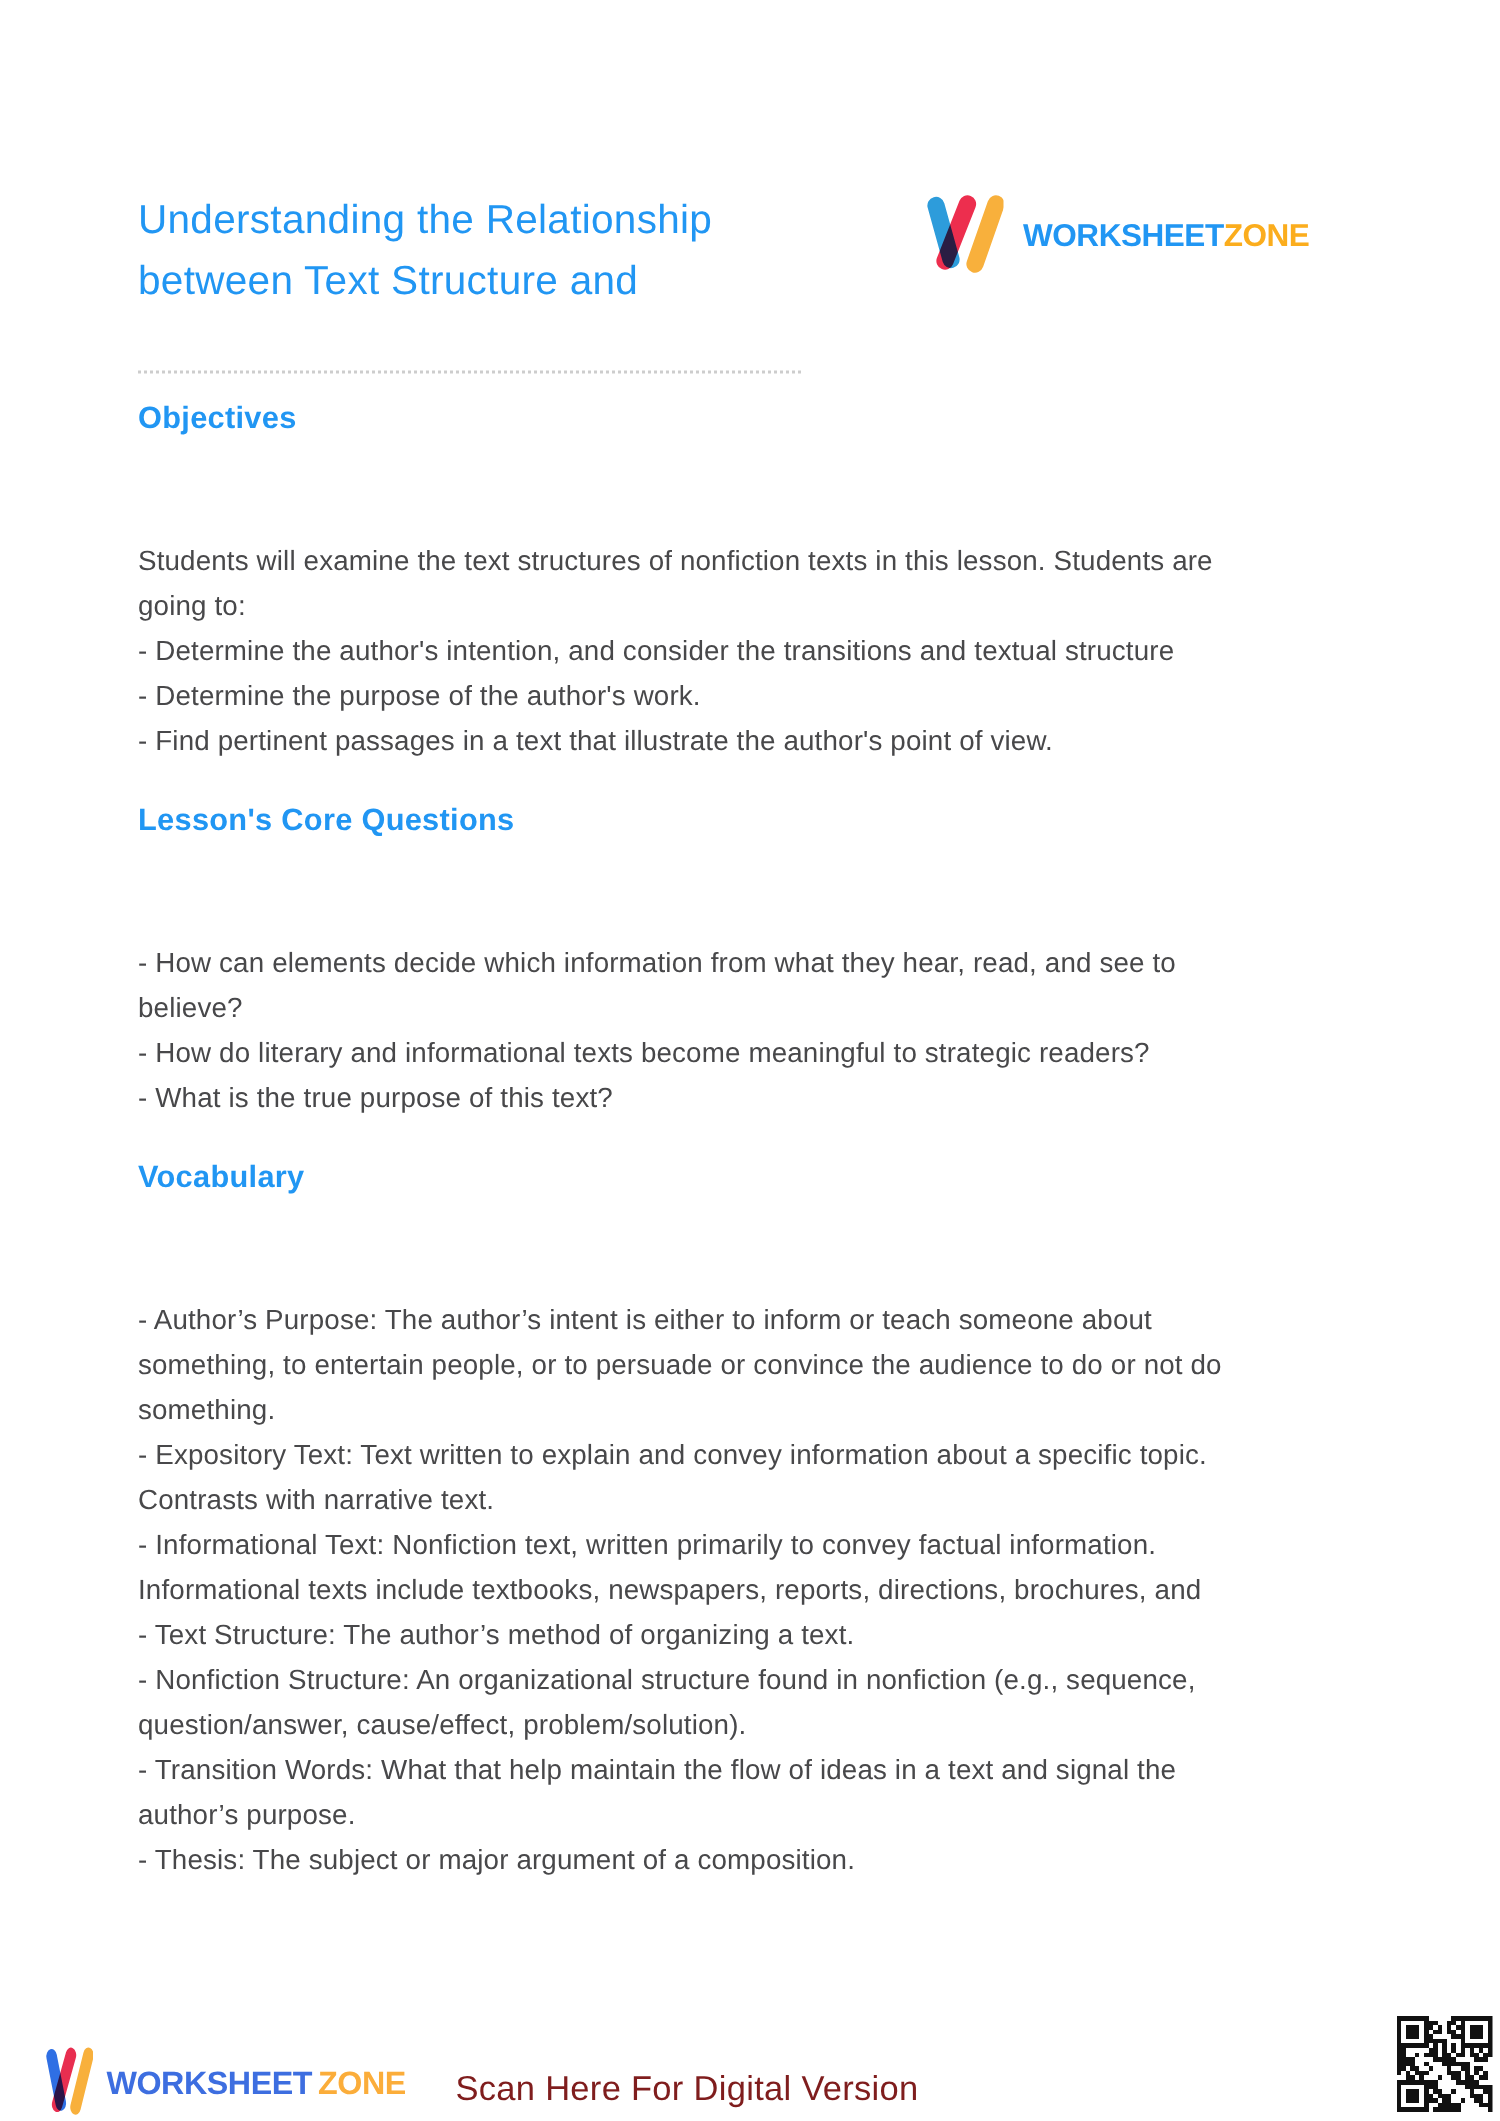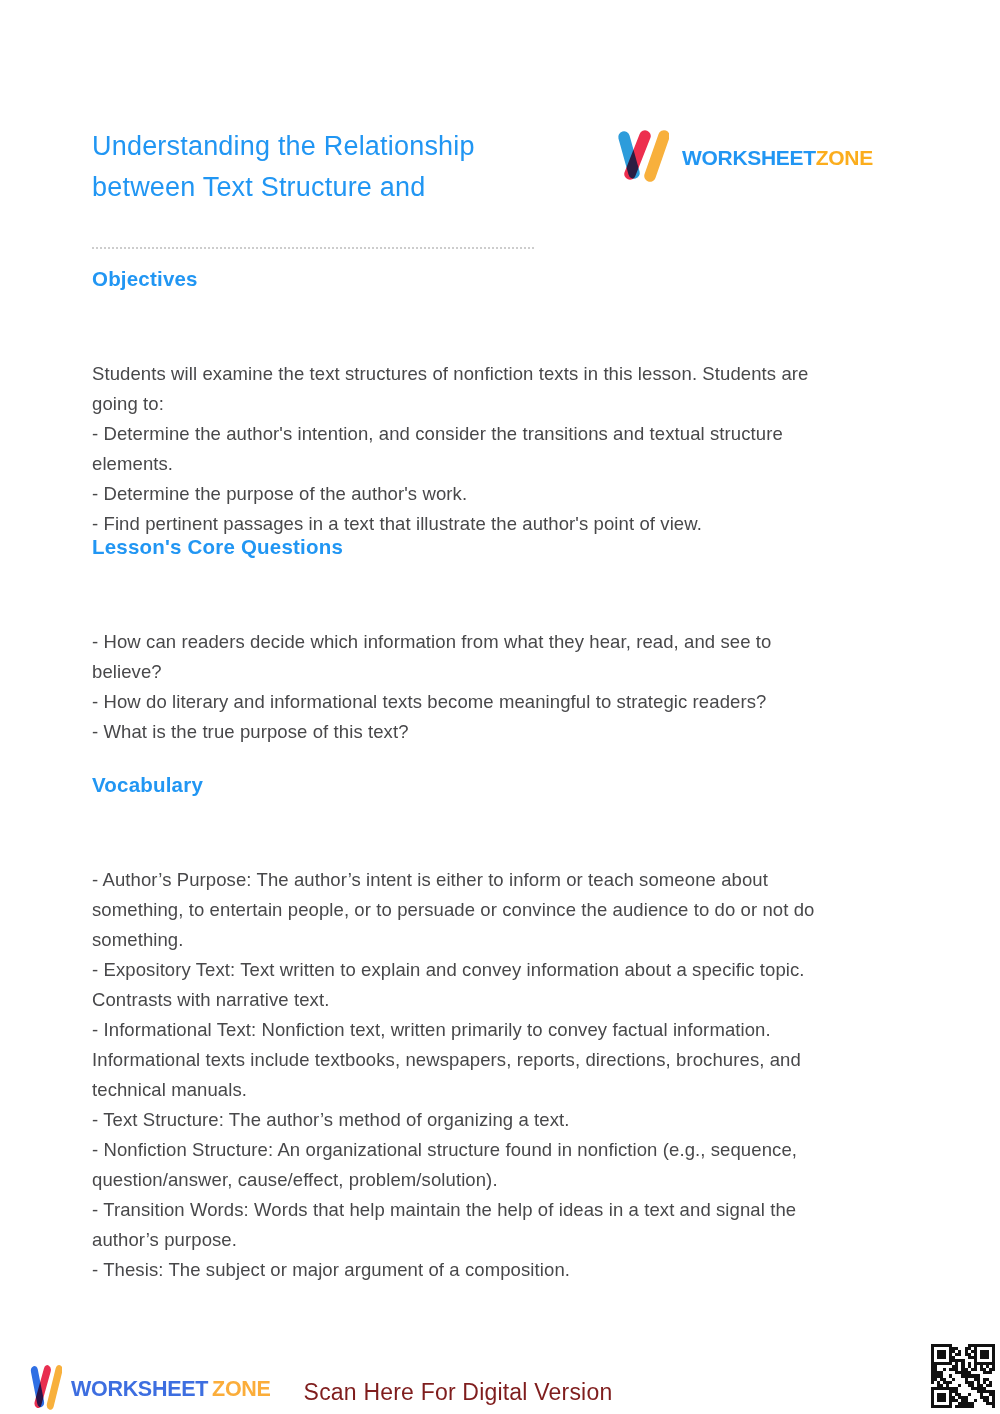--- a/index.html
+++ b/index.html
@@ -87,47 +87,45 @@
     </svg>
   </span>
   <span class="brand-wordmark"><span class="w1">WORKSHEET</span><span class="w2">ZONE</span></span>
 </div>
 
 <h2 class="section-heading" id="heading-objectives">Objectives</h2>
 <div class="section-body" id="body-objectives">
     <div class="tline">Students will examine the text structures of nonfiction texts in this lesson. Students are</div>
     <div class="tline">going to:</div>
     <div class="tline">- Determine the author's intention, and consider the transitions and textual structure</div>
-    <div class="tline">elements.</div>
     <div class="tline">- Determine the purpose of the author's work.</div>
     <div class="tline">- Find pertinent passages in a text that illustrate the author's point of view.</div>
   </div>
 
 <h2 class="section-heading" id="heading-core-questions">Lesson's Core Questions</h2>
 <div class="section-body" id="body-core-questions">
-    <div class="tline">- How can readers decide which information from what they hear, read, and see to</div>
+    <div class="tline">- How can elements decide which information from what they hear, read, and see to</div>
     <div class="tline">believe?</div>
     <div class="tline">- How do literary and informational texts become meaningful to strategic readers?</div>
     <div class="tline">- What is the true purpose of this text?</div>
   </div>
 
 <h2 class="section-heading" id="heading-vocabulary">Vocabulary</h2>
 <div class="section-body" id="body-vocabulary">
     <div class="tline">- Author’s Purpose: The author’s intent is either to inform or teach someone about</div>
     <div class="tline">something, to entertain people, or to persuade or convince the audience to do or not do</div>
     <div class="tline">something.</div>
     <div class="tline">- Expository Text: Text written to explain and convey information about a specific topic.</div>
     <div class="tline">Contrasts with narrative text.</div>
     <div class="tline">- Informational Text: Nonfiction text, written primarily to convey factual information.</div>
     <div class="tline">Informational texts include textbooks, newspapers, reports, directions, brochures, and</div>
-    <div class="tline">technical manuals.</div>
     <div class="tline">- Text Structure: The author’s method of organizing a text.</div>
     <div class="tline">- Nonfiction Structure: An organizational structure found in nonfiction (e.g., sequence,</div>
     <div class="tline">question/answer, cause/effect, problem/solution).</div>
-    <div class="tline">- Transition Words: Words that help maintain the help of ideas in a text and signal the</div>
+    <div class="tline">- Transition Words: What that help maintain the flow of ideas in a text and signal the</div>
     <div class="tline">author’s purpose.</div>
     <div class="tline">- Thesis: The subject or major argument of a composition.</div>
   </div>
 
 <div class="brand brand-footer">
   <span>
     <svg width="38" height="46" viewBox="0 0 62 53" preserveAspectRatio="none" aria-hidden="true">
       <g fill="none" stroke-linecap="round" stroke-width="11.5">
         <line x1="17" y1="8" x2="27" y2="44" stroke="#2F6FE4"></line>
         <line x1="38" y1="7" x2="23" y2="45" stroke="#E82E50" style="mix-blend-mode:multiply"></line>

